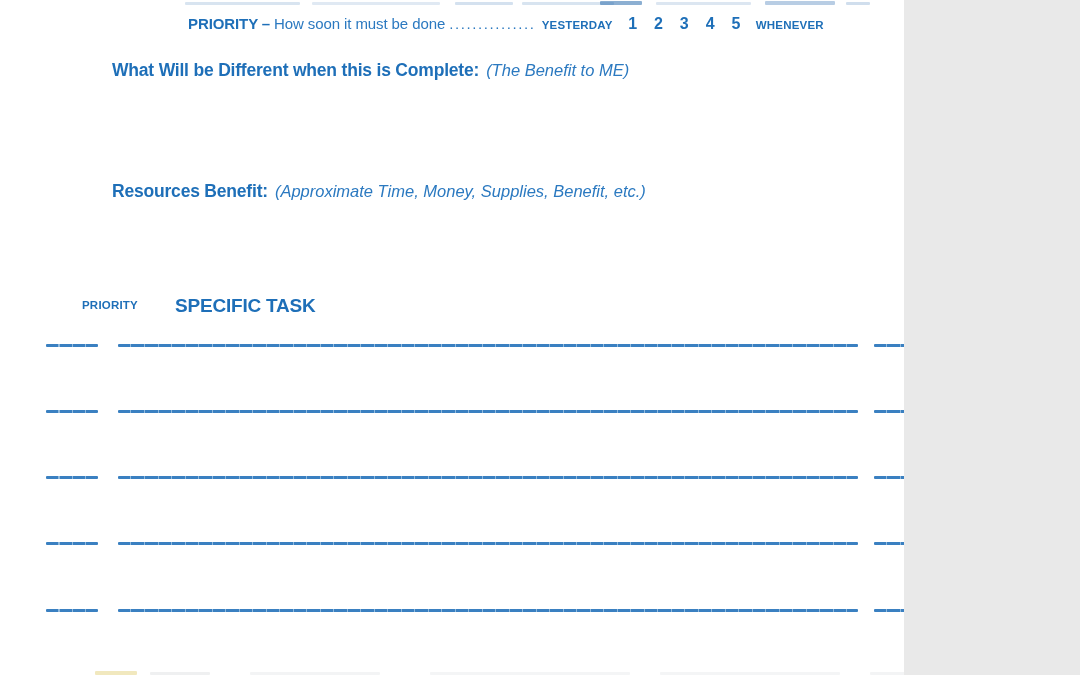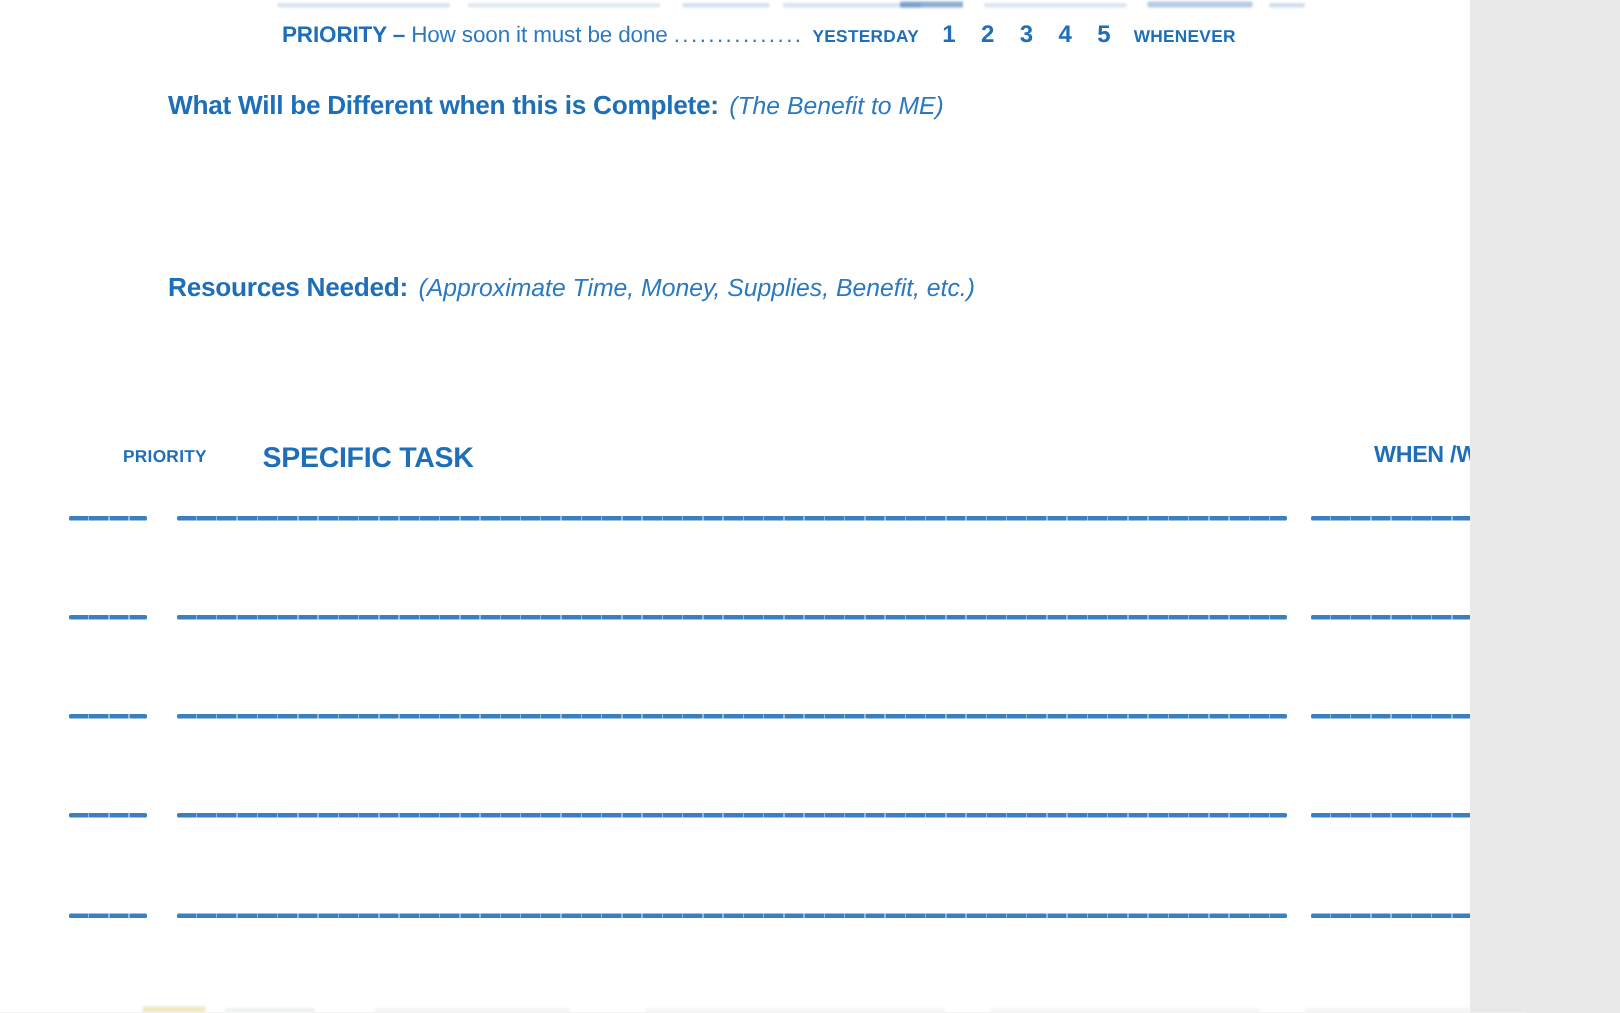--- a/index.html
+++ b/index.html
@@ -5,21 +5,21 @@
   :root{
     --blue-bold:#1e6fb8;
     --blue-text:#2b79c0;
     --blue-line:#3a80c1;
     --blue-line-seam:#8fb9dd;
     --bg:#ffffff;
   }
   html,body{margin:0;padding:0;background:#e9e9e9;}
   .page{
     position:relative;
-    width:980px;height:675px;
+    width:904px;height:675px;
     background:var(--bg);
     overflow:hidden;
     font-family:"Liberation Sans",sans-serif;
     -webkit-font-smoothing:antialiased;
   }
   
   .sliver{position:absolute;pointer-events:none;}
   .sliver .dash{position:absolute;border-radius:1px;filter:blur(.6px);}
   
   .priority-scale{
@@ -93,21 +93,21 @@
     <span class="lbl">PRIORITY –</span><span>How soon it must be done</span><span class="dots">...............</span><span class="anchor left">YESTERDAY</span><span class="num">1</span><span class="num">2</span><span class="num">3</span><span class="num">4</span><span class="num">5</span><span class="anchor right">WHENEVER</span>
   </div>
 
   <div class="heading benefit">
     <span class="h">What Will be Different when this is Complete:</span><span class="note">(The Benefit to ME)</span>
   </div>
 
   <div style="position:absolute;left:112px;top:92px;width:880px;height:80px;"></div>
 
   <div class="heading resources">
-    <span class="h">Resources Needed:</span><span class="note">(Approximate Time, Money, Supplies, Benefit, etc.)</span>
+    <span class="h">Resources Benefit:</span><span class="note">(Approximate Time, Money, Supplies, Benefit, etc.)</span>
   </div>
 
   <div style="position:absolute;left:112px;top:212px;width:880px;height:70px;"></div>
 
   <div class="thead">
     <span class="th priority">PRIORITY</span>
     <span class="th task">SPECIFIC TASK</span>
     <span class="th whenwho">WHEN /WHO</span>
   </div>
 

